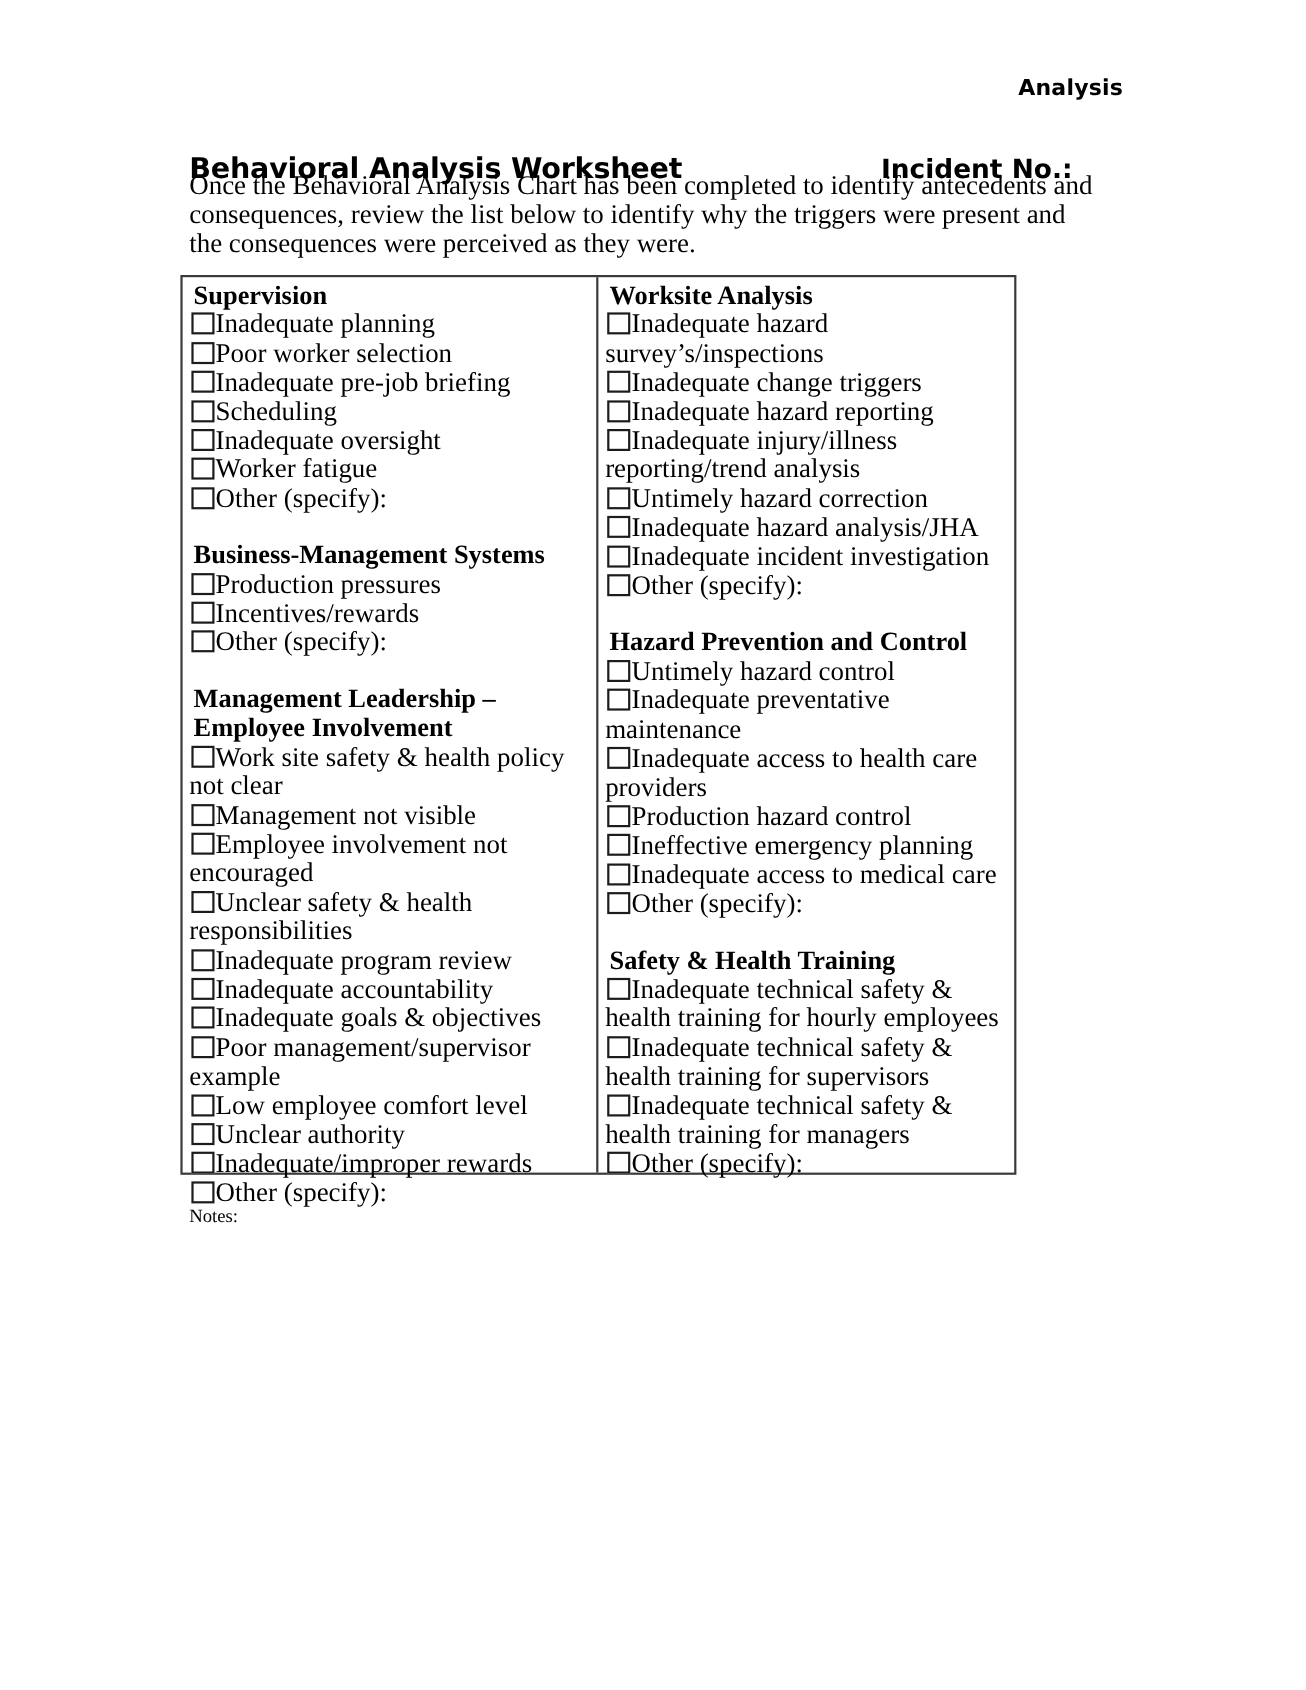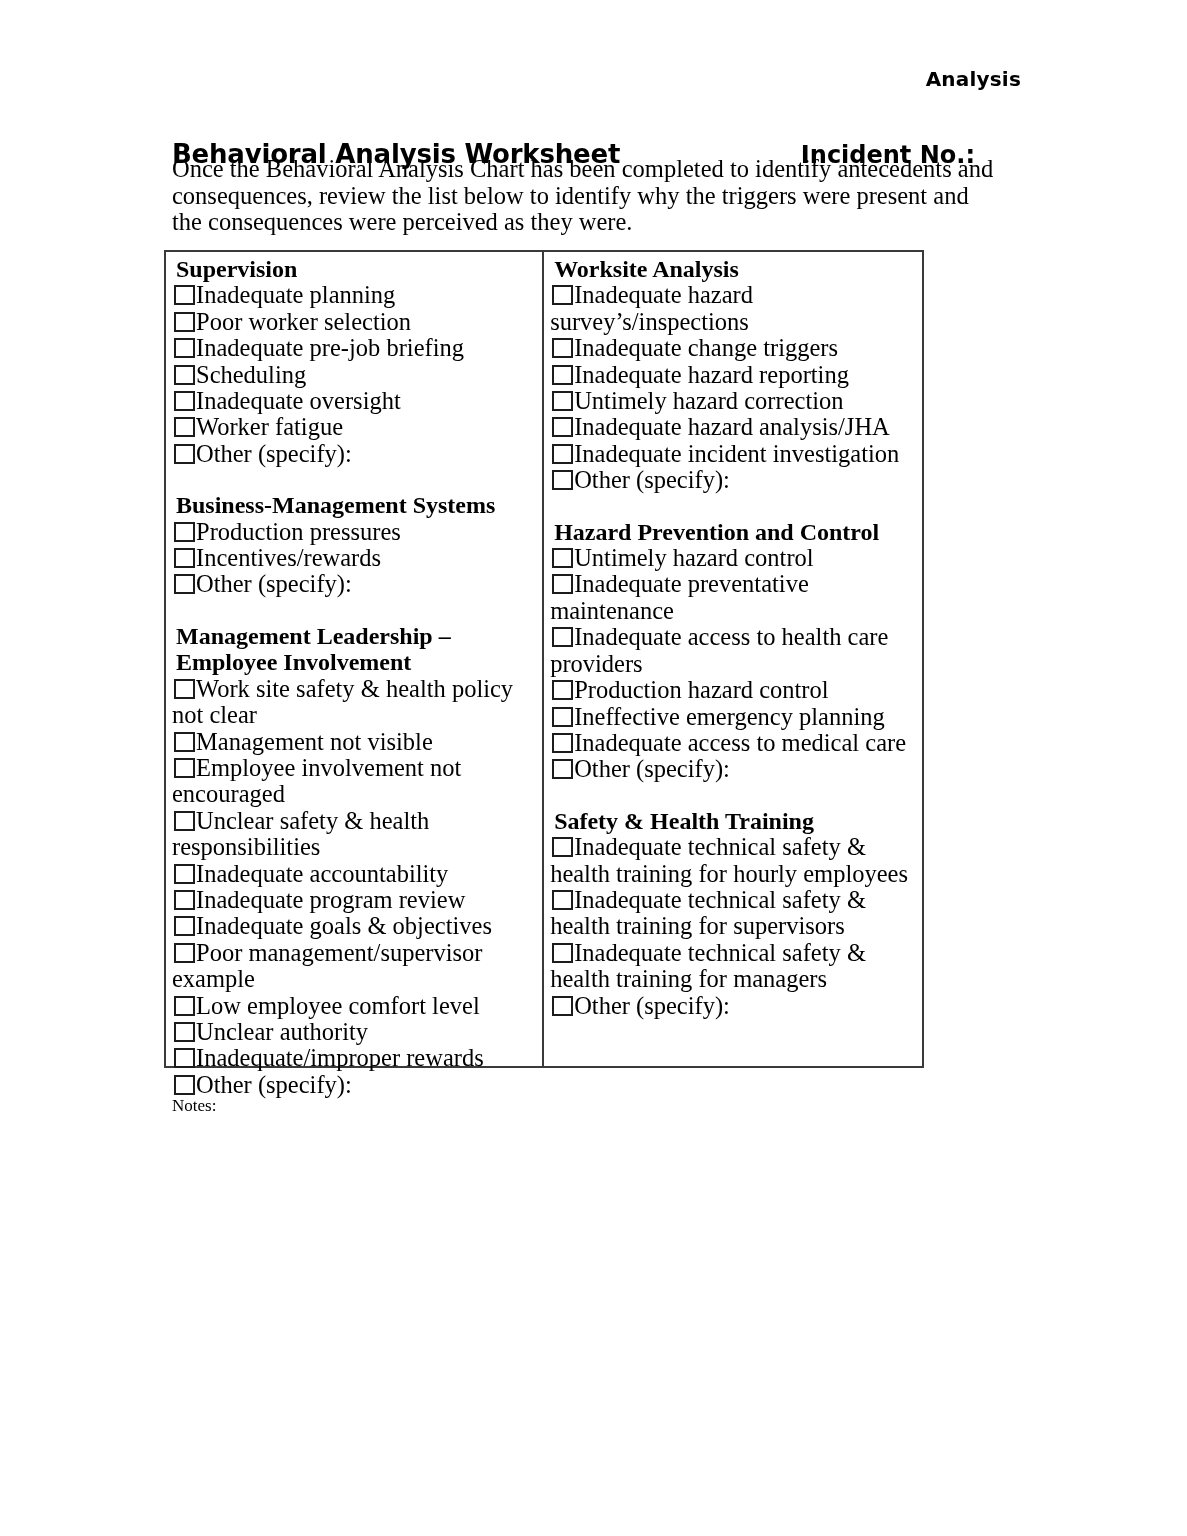--- a/index.html
+++ b/index.html
@@ -175,38 +175,39 @@
             <div class="item"><span class="checkbox"></span><span class="item-label">Other (specify):</span></div>
           </div>
         </div>
         <div class="section">
           <div class="section-heading">Management Leadership – Employee Involvement</div>
           <div class="items">
             <div class="item"><span class="checkbox"></span><span class="item-label">Work site safety &amp; health policy not clear</span></div>
             <div class="item"><span class="checkbox"></span><span class="item-label">Management not visible</span></div>
             <div class="item"><span class="checkbox"></span><span class="item-label">Employee involvement not encouraged</span></div>
             <div class="item"><span class="checkbox"></span><span class="item-label">Unclear safety &amp; health responsibilities</span></div>
+            <div class="item"><span class="checkbox"></span><span class="item-label">Inadequate program review</span></div>
             <div class="item"><span class="checkbox"></span><span class="item-label">Inadequate accountability</span></div>
-            <div class="item"><span class="checkbox"></span><span class="item-label">Inadequate program review</span></div>
             <div class="item"><span class="checkbox"></span><span class="item-label">Inadequate goals &amp; objectives</span></div>
             <div class="item"><span class="checkbox"></span><span class="item-label">Poor management/supervisor example</span></div>
             <div class="item"><span class="checkbox"></span><span class="item-label">Low employee comfort level</span></div>
             <div class="item"><span class="checkbox"></span><span class="item-label">Unclear authority</span></div>
             <div class="item"><span class="checkbox"></span><span class="item-label">Inadequate/improper rewards</span></div>
             <div class="item"><span class="checkbox"></span><span class="item-label">Other (specify):</span></div>
           </div>
         </div>
       </div>
     <div class="col col-right">
         <div class="section">
           <div class="section-heading">Worksite Analysis</div>
           <div class="items">
             <div class="item"><span class="checkbox"></span><span class="item-label">Inadequate hazard survey’s/inspections</span></div>
             <div class="item"><span class="checkbox"></span><span class="item-label">Inadequate change triggers</span></div>
             <div class="item"><span class="checkbox"></span><span class="item-label">Inadequate hazard reporting</span></div>
+            <div class="item"><span class="checkbox"></span><span class="item-label">Inadequate injury/illness reporting/trend analysis</span></div>
             <div class="item"><span class="checkbox"></span><span class="item-label">Untimely hazard correction</span></div>
             <div class="item"><span class="checkbox"></span><span class="item-label">Inadequate hazard analysis/JHA</span></div>
             <div class="item"><span class="checkbox"></span><span class="item-label">Inadequate incident investigation</span></div>
             <div class="item"><span class="checkbox"></span><span class="item-label">Other (specify):</span></div>
           </div>
         </div>
         <div class="section">
           <div class="section-heading">Hazard Prevention and Control</div>
           <div class="items">
             <div class="item"><span class="checkbox"></span><span class="item-label">Untimely hazard control</span></div>

